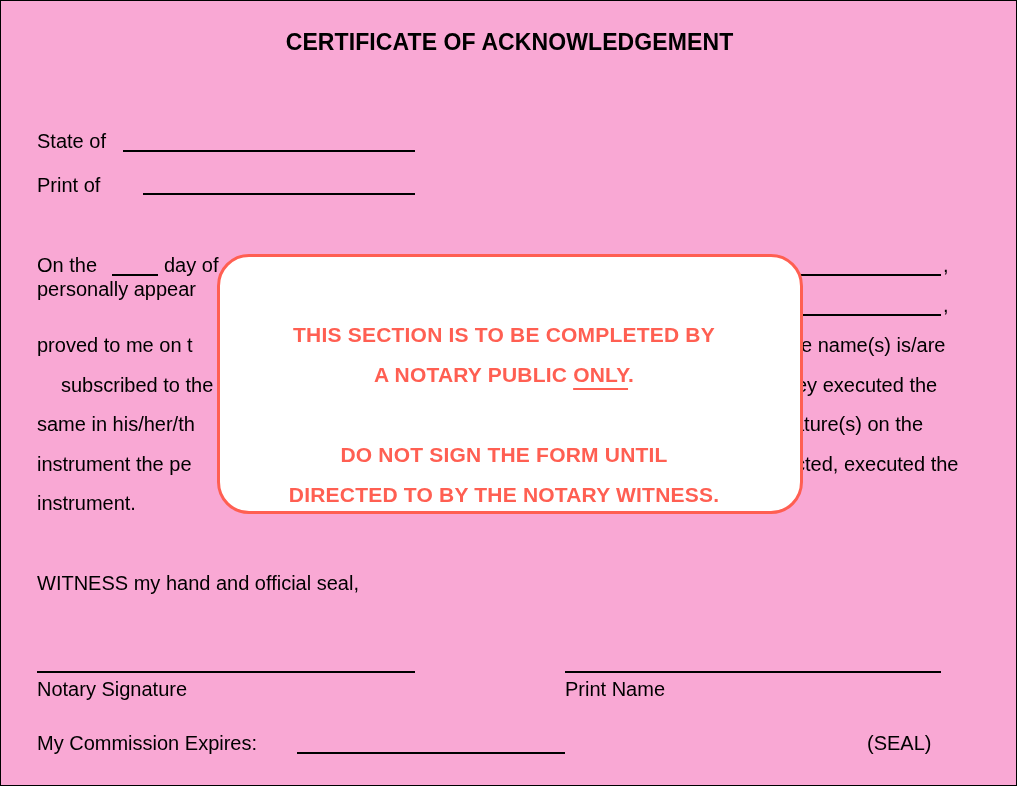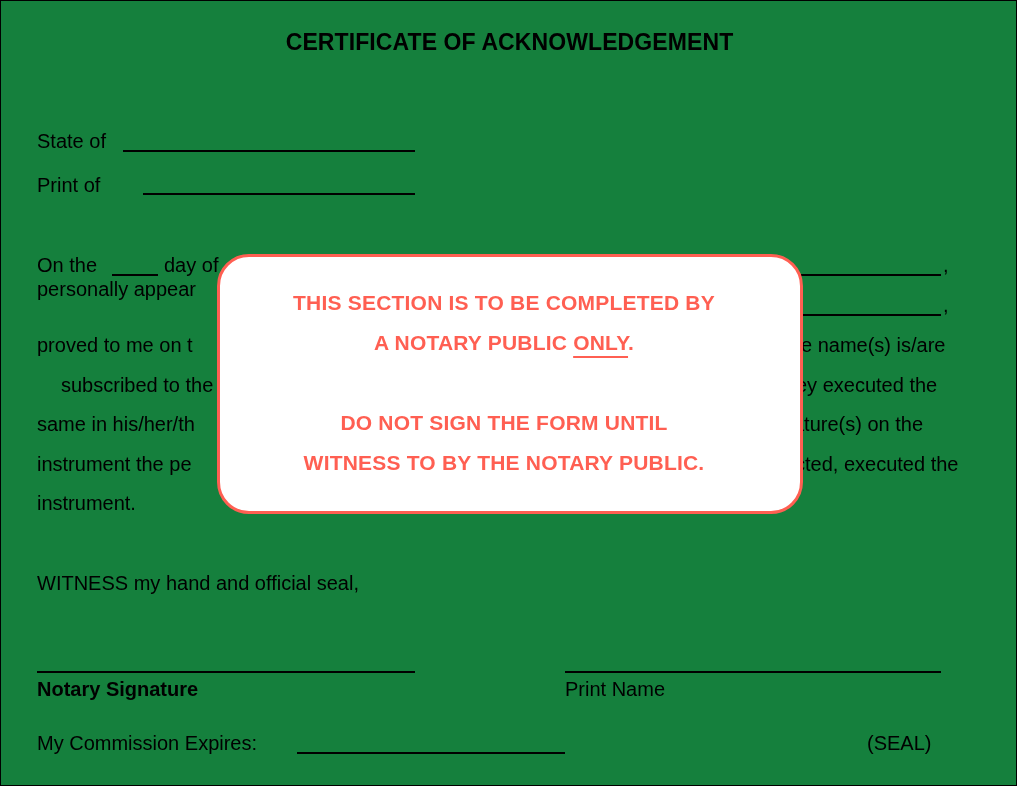--- a/index.html
+++ b/index.html
@@ -1,31 +1,31 @@
 <!DOCTYPE html>
 <html><head>
 <meta charset="utf-8">
 <style>
   html, body { margin: 0; padding: 0; background: #ffffff; }
   body { width: 1017px; height: 786px; position: relative; overflow: hidden;
          font-family: "Liberation Sans", sans-serif; color: #000; }
   .page { position: absolute; left: 0; top: 0; width: 1015px; height: 784px;
-          border: 1px solid #000; background: #15803d; }
+          border: 1px solid #000; background: #f9a8d4; }
   .abs { position: absolute; white-space: nowrap; }
   .title { left: 0; width: 1017px; top: 28px; text-align: center; font-weight: bold;
            font-size: 23px; letter-spacing: 0.1px; }
   .txt { font-size: 20px; line-height: 24px; }
   .line { position: absolute; height: 0; border-top: 2px solid #000; }
-  .bold { font-weight: bold; }
+  .bold { font-weight: normal; }
   .overlay { position: absolute; left: 216px; top: 253px; width: 580px; height: 254px;
              border: 3px solid #ff5f52; border-radius: 32px; background: #fff;
              color: #ff5f52; text-align: center; font-weight: bold; font-size: 21px;
              box-sizing: content-box; }
   .ov-line { position: absolute; left: 0; width: 568px; text-align: center; white-space: nowrap;
-             letter-spacing: 0.2px; }
+             letter-spacing: 0.2px; margin-top: 32px; }
   .ul { text-decoration: underline; text-underline-offset: 6px; text-decoration-thickness: 2px; }
 </style>
 </head>
 <body>
 
 <div class="page">
 
   <div class="abs title">CERTIFICATE OF ACKNOWLEDGEMENT</div>
 
   <div class="abs txt" style="left:36px; top:128px;">State of</div>
@@ -68,16 +68,16 @@
 
   <div class="abs txt" style="left:36px; top:730px;">My Commission Expires:</div>
   <div class="line" style="left:296px; top:751px; width:268px;"></div>
 
   <div class="abs txt" style="left:866px; top:730px;">(SEAL)</div>
 
   <div class="overlay">
     <div class="ov-line" style="top:34px;">THIS SECTION IS TO BE COMPLETED BY</div>
     <div class="ov-line" style="top:74px;"><span>A NOTARY PUBLIC </span><span class="ul">ONLY</span><span>.</span></div>
     <div class="ov-line" style="top:154px;">DO NOT SIGN THE FORM UNTIL</div>
-    <div class="ov-line" style="top:194px;">WITNESS TO BY THE NOTARY PUBLIC.</div>
+    <div class="ov-line" style="top:194px;">DIRECTED TO BY THE NOTARY WITNESS.</div>
   </div>
 
 </div>
 
 </body></html>

